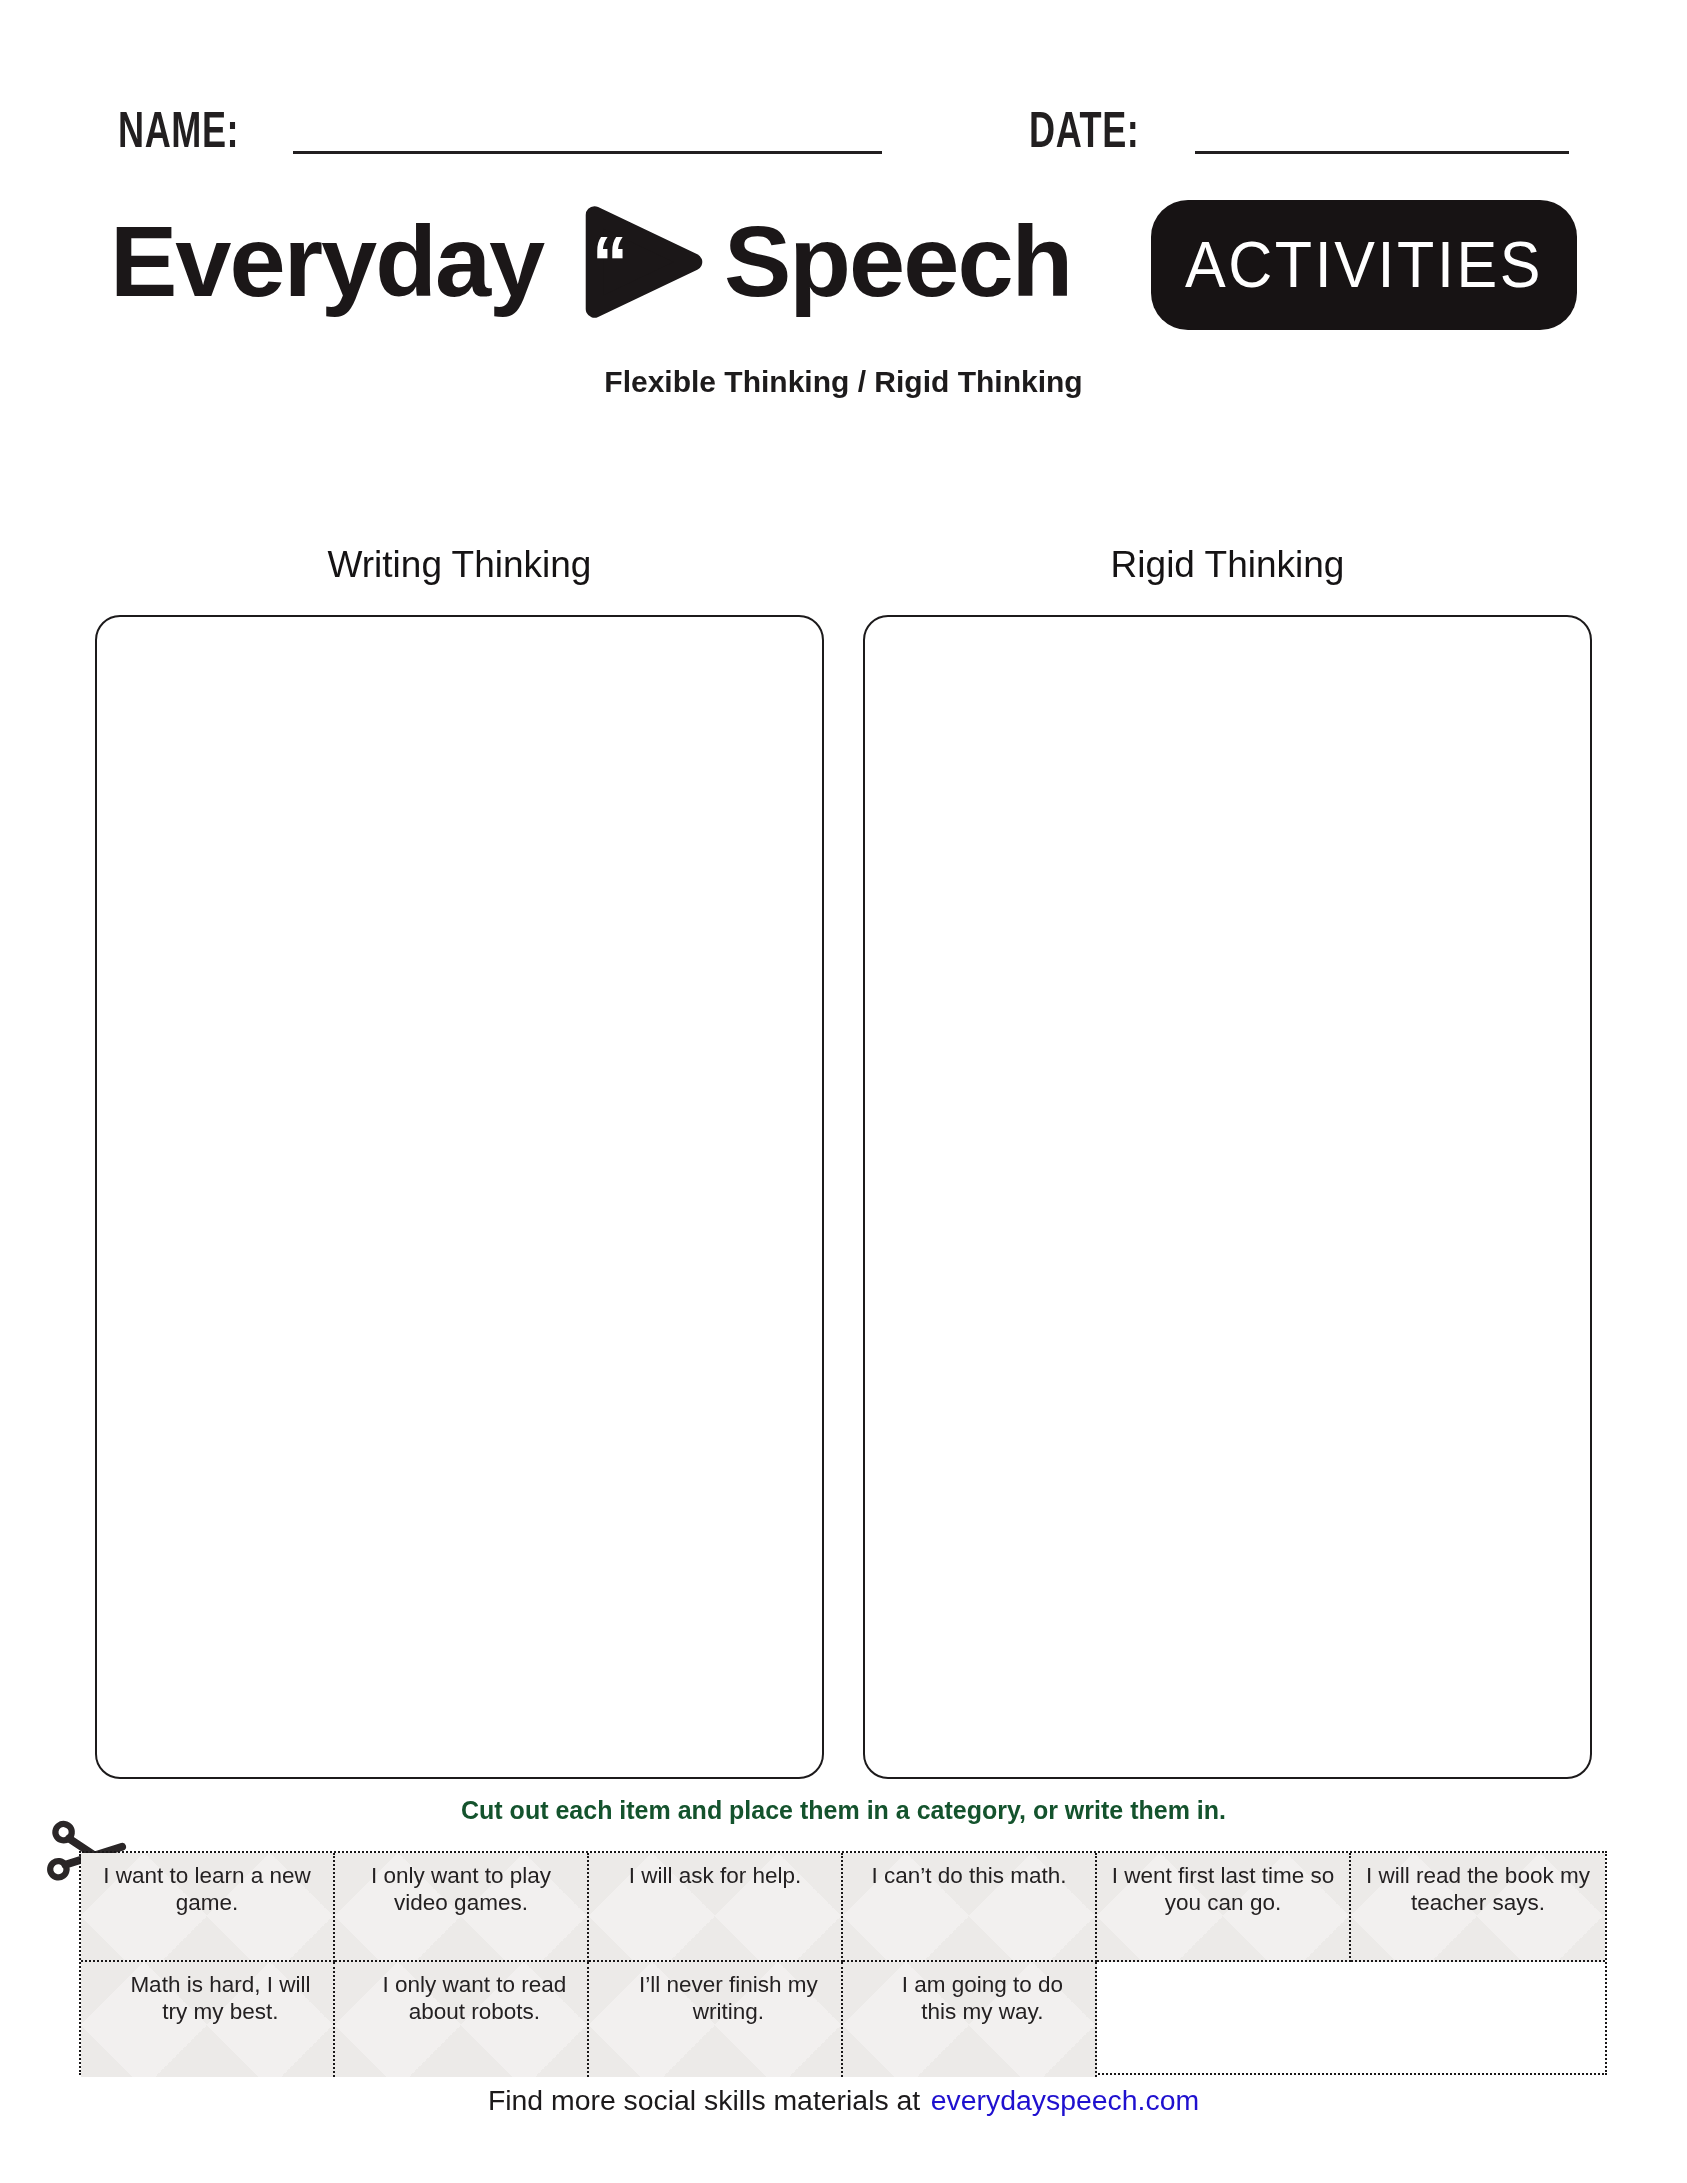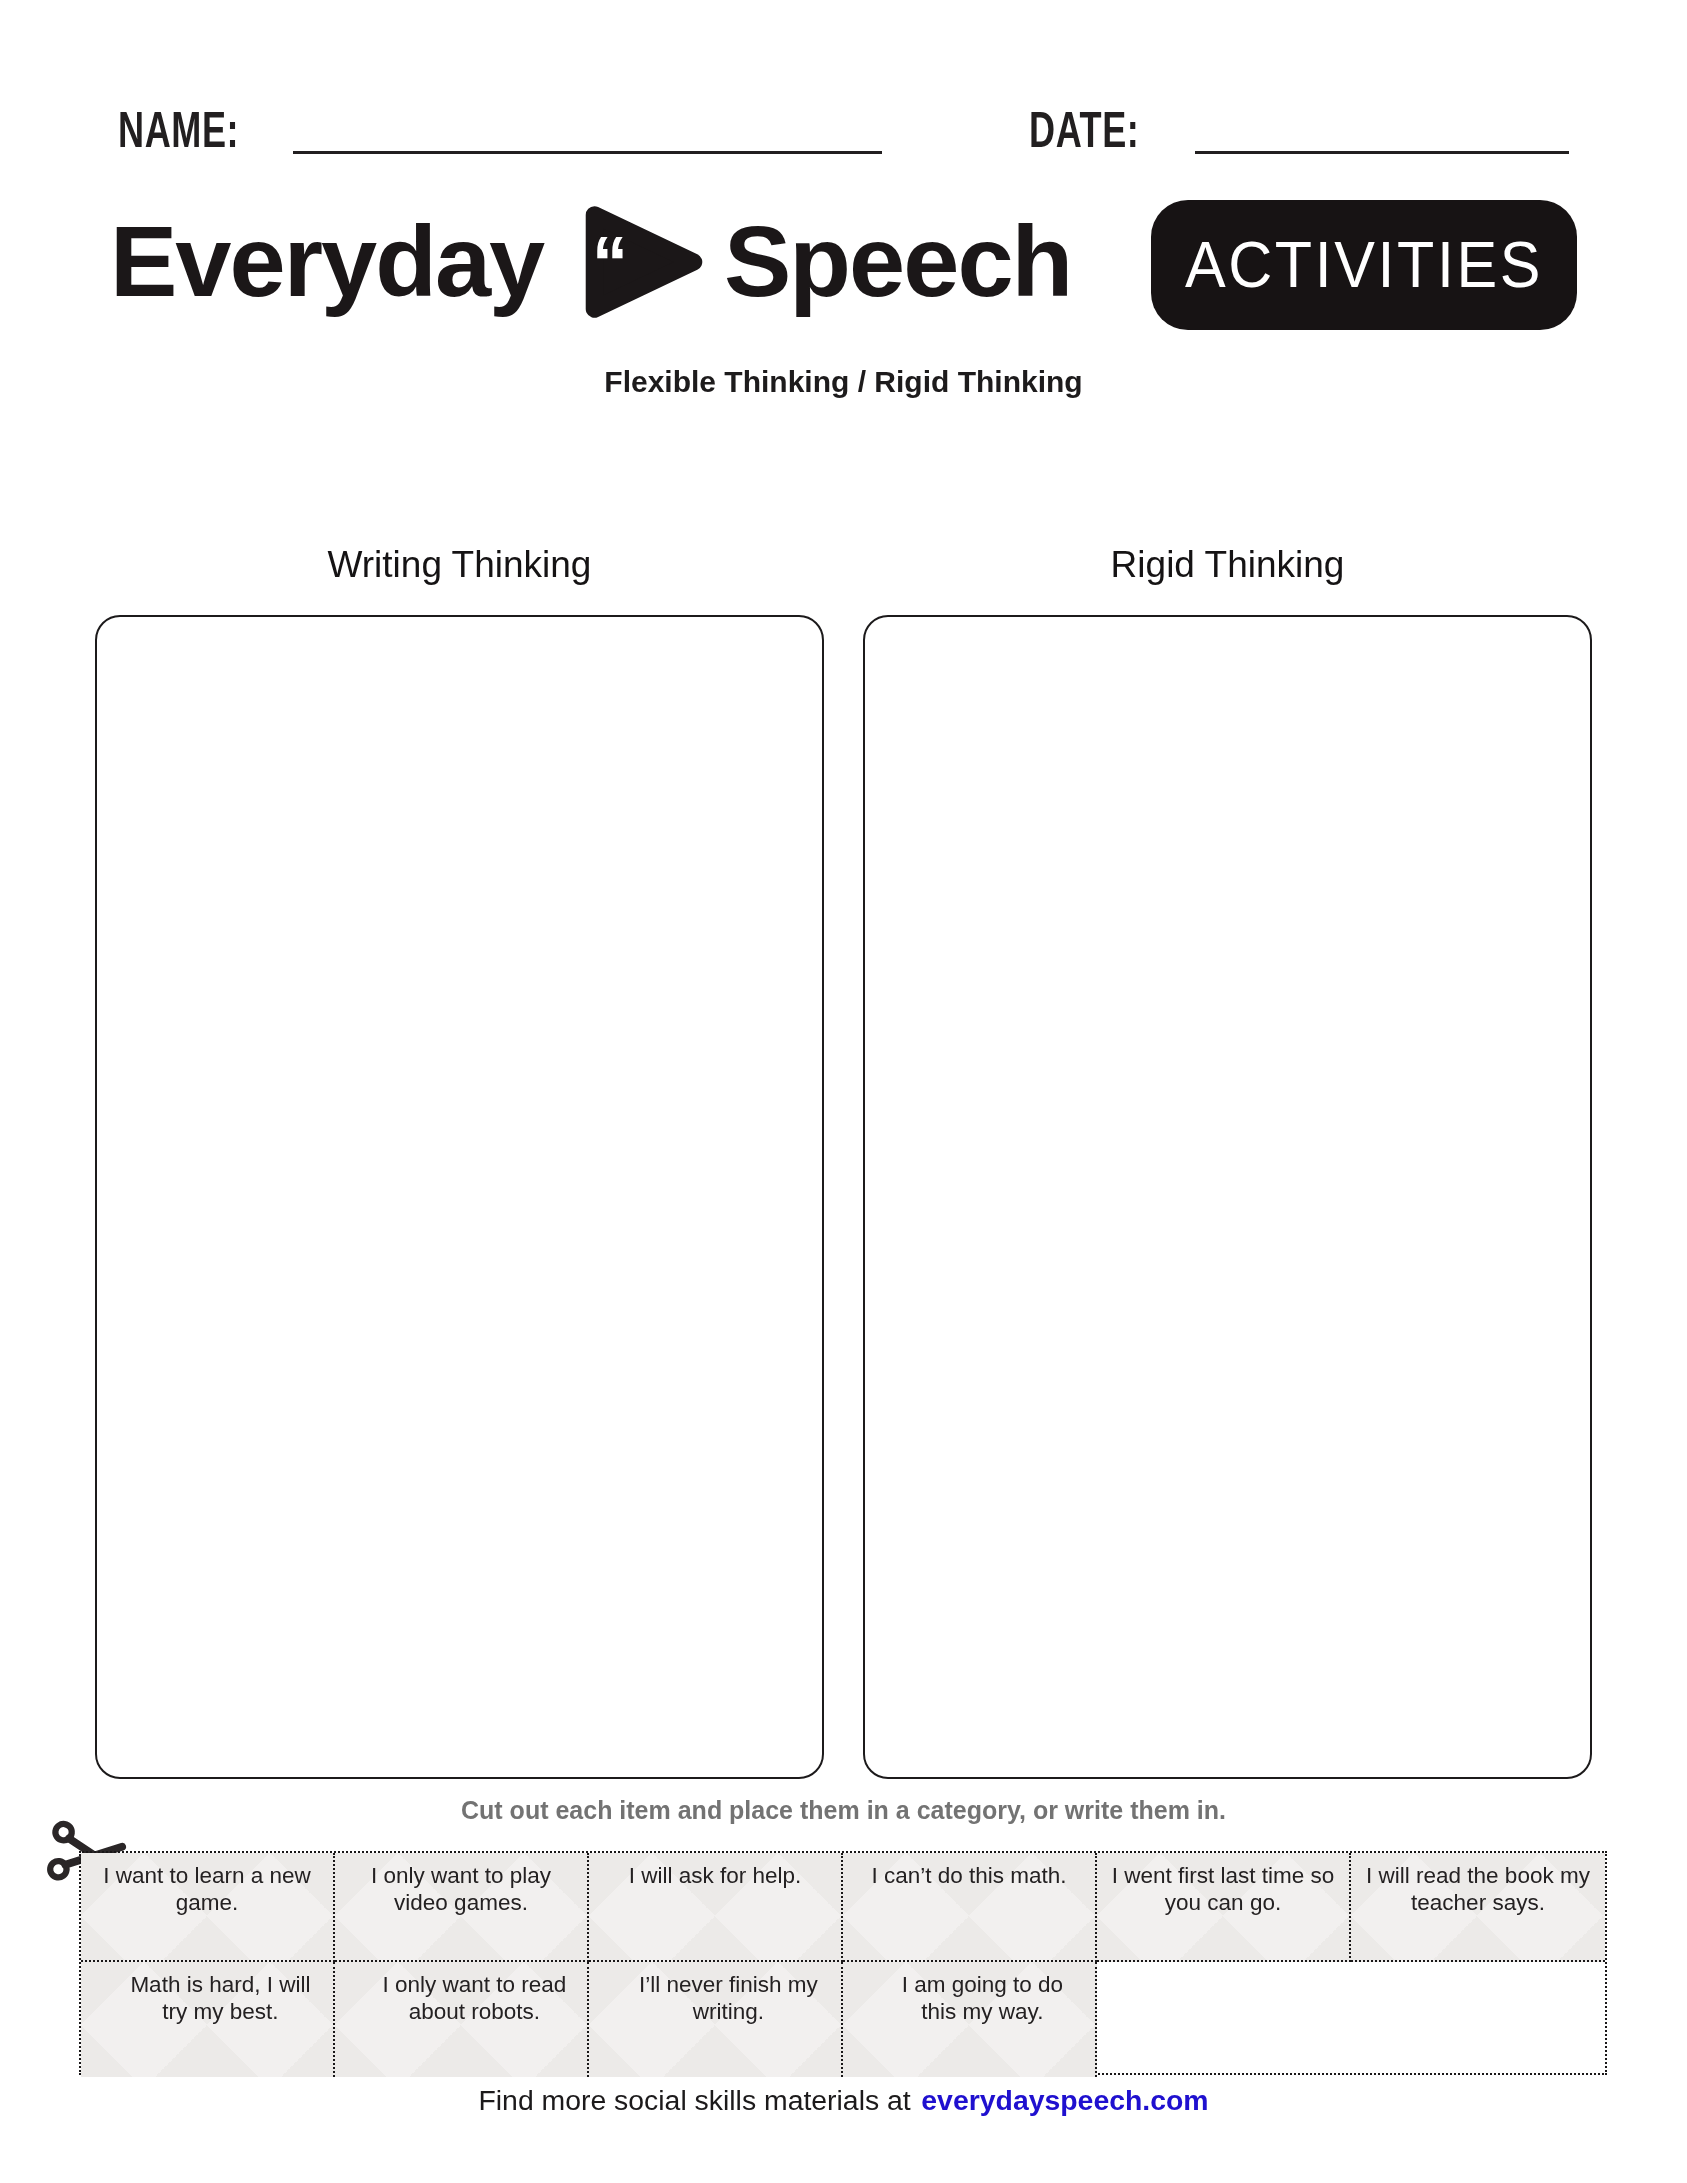--- a/index.html
+++ b/index.html
@@ -26,21 +26,21 @@
 
   
   .cat-title{position:absolute;top:544px;width:729px;text-align:center;font-size:37px;font-weight:400;color:#151314;letter-spacing:0;}
   #cat-title-left{left:95px;}
   #cat-title-right{left:863px;}
   .cat-box{position:absolute;top:615px;width:729px;height:1164px;border:2.6px solid #1c1a1b;border-radius:25px;background:#ffffff;box-sizing:border-box;}
   #cat-box-left{left:95px;}
   #cat-box-right{left:863px;}
 
   
-  #instruction{position:absolute;left:0;top:1796px;width:1687px;text-align:center;font-size:25px;font-weight:700;color:#737373;}
+  #instruction{position:absolute;left:0;top:1796px;width:1687px;text-align:center;font-size:25px;font-weight:700;color:#14532d;}
 
   
   #card-grid{position:absolute;left:79px;top:1851px;width:1528px;height:224px;box-sizing:border-box;display:grid;grid-template-columns:repeat(6,1fr);grid-template-rows:109px 115px;border:2.6px dotted #191718;}
   .card{box-sizing:border-box;border-right:2.6px dotted #191718;border-bottom:2.6px dotted #191718;
         background-color:#f2f0ef;
         background-image:
           linear-gradient(135deg,#eceae8 25%,transparent 25%),
           linear-gradient(225deg,#eceae8 25%,transparent 25%),
           linear-gradient(45deg,#eceae8 25%,transparent 25%),
           linear-gradient(315deg,#eceae8 25%,transparent 25%);
@@ -49,21 +49,21 @@
         text-align:center;font-size:22.5px;line-height:1.2;color:#242122;
         padding:9.3px 13.2px 0 13.2px;overflow:visible;}
   .card:nth-child(6n){border-right:none;}
   .card:nth-child(n+7){border-bottom:none;padding-left:40px;}
 
   
   #scissors{position:absolute;left:49px;top:1818px;width:78px;height:73px;transform:rotate(8deg);}
 
   
   #footer{position:absolute;left:0;top:2084px;width:1687px;text-align:center;font-size:28.4px;color:#1c1a1b;}
-  #footer .link{font-weight:700;margin-left:10.6px;}
+  #footer .link{font-weight:400;margin-left:10.6px;}
 </style>
 </head>
 <body>
 
 <div class="field-label" id="name-label">NAME:</div>
 <div class="write-line" id="name-line"></div>
 <div class="field-label" id="date-label">DATE:</div>
 <div class="write-line" id="date-line"></div>
 
 <div class="logo-word" id="logo-word-1">Everyday</div>

